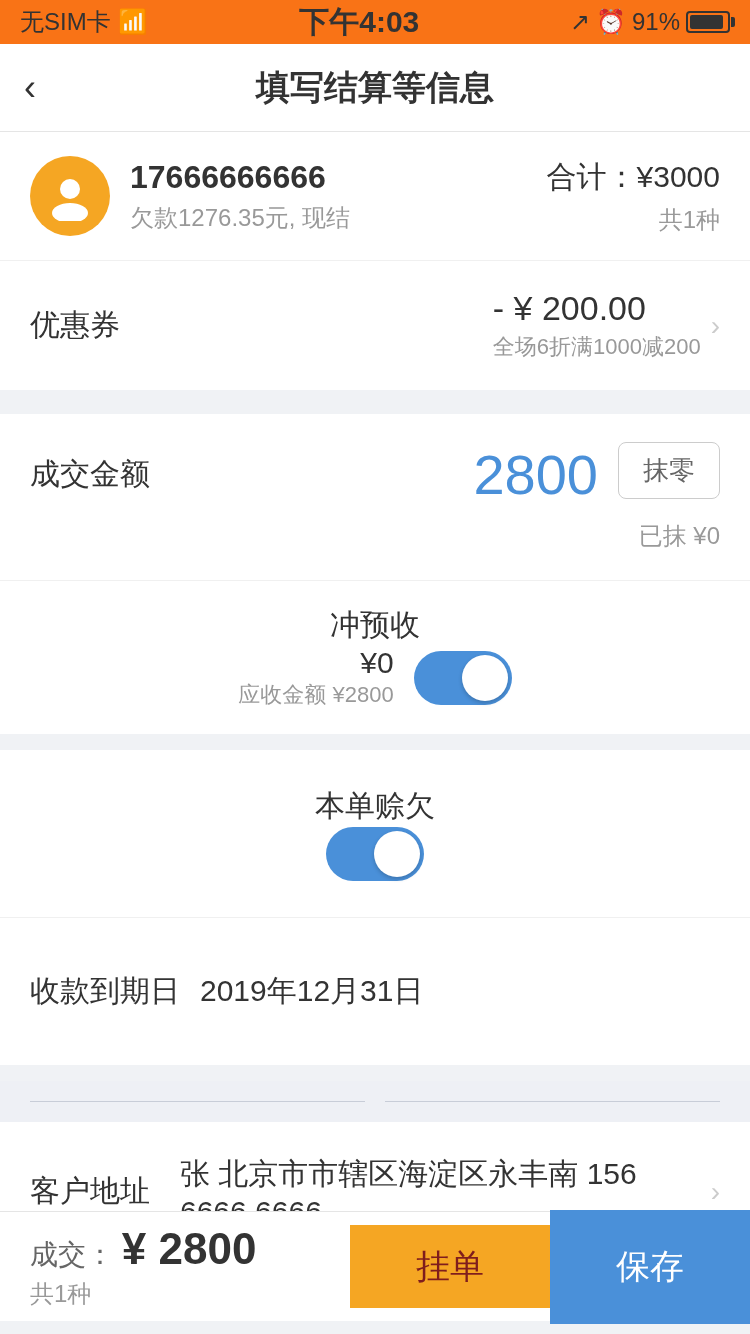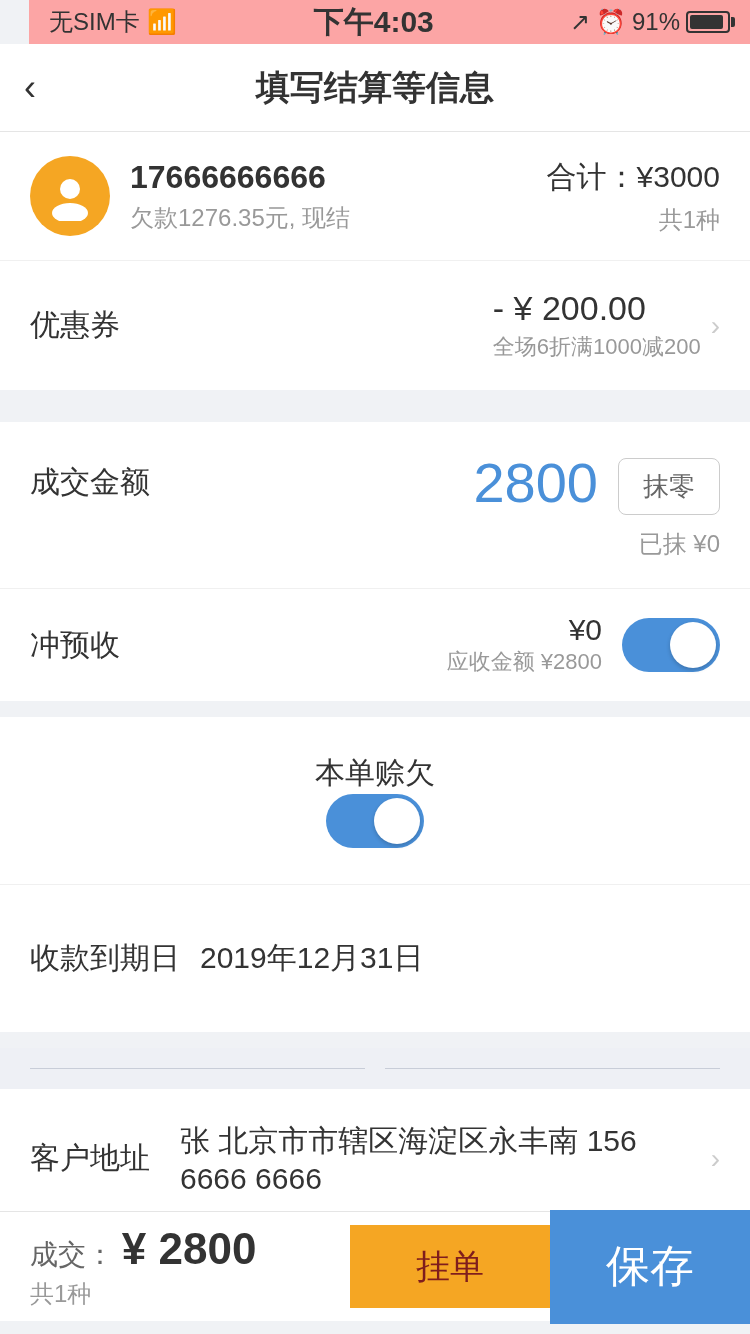--- a/index.html
+++ b/index.html
@@ -10,28 +10,27 @@
       font-family: -apple-system, 'PingFang SC', 'Helvetica Neue', Arial, sans-serif;
       background: #f0f2f5;
       font-size: 28px;
       color: #333;
       position: relative;
     }
 
     
     .status-bar {
       height: 44px;
-      background: #fca5a5;
+      background: #f97316;
       display: flex;
       align-items: center;
       justify-content: space-between;
       padding: 0 20px;
       font-size: 24px;
       font-weight: 500;
-      margin-left: 29px;
     }
     .status-left { display: flex; align-items: center; gap: 8px; }
     .status-center { font-size: 30px; font-weight: 600; }
     .status-right { display: flex; align-items: center; gap: 6px; font-size: 24px; }
     .battery {
       width: 44px; height: 22px; border: 2px solid #333; border-radius: 4px;
       position: relative; display: flex; align-items: center; padding: 2px;
     }
     .battery::after {
       content: ''; position: absolute; right: -7px; top: 50%; transform: translateY(-50%);
@@ -58,21 +57,21 @@
     }
     .nav-title {
       font-size: 34px;
       font-weight: 600;
       color: #333;
     }
 
     
     .card {
       background: #fff;
-      margin-bottom: 16px;
+      margin-bottom: 8px;
     }
     .customer-info {
       padding: 24px 30px;
       display: flex;
       align-items: center;
       justify-content: space-between;
     }
     .customer-left { display: flex; align-items: center; gap: 20px; }
     .avatar {
       width: 80px; height: 80px; border-radius: 50%;
@@ -109,41 +108,42 @@
       background: #fff;
       padding: 28px 30px;
     }
     .deal-row {
       display: flex;
       align-items: center;
       justify-content: space-between;
       margin-bottom: 12px;
     }
     .deal-label { font-size: 30px; color: #333; }
-    .deal-value-wrap { display: flex; align-items: flex-end; gap: 20px; }
+    .deal-value-wrap { display: flex; align-items: flex-start; gap: 20px; }
     .deal-amount { font-size: 56px; color: #4a90d9; font-weight: 500; }
     .round-btn {
       border: 1px solid #ccc;
       border-radius: 8px;
       padding: 10px 24px;
       font-size: 26px;
       color: #666;
       background: #fff;
       cursor: pointer;
     }
     .deal-erased { font-size: 24px; color: #999; text-align: right; margin-top: 16px; }
 
     
     .precollect-row {
       display: flex;
       align-items: center;
       justify-content: space-between;
       padding: 24px 30px;
       background: #fff;
       border-top: 1px solid #f0f0f0;
+      flex-direction: column;
     }
     .precollect-label { font-size: 30px; color: #333; }
     .precollect-right { display: flex; align-items: center; gap: 20px; }
     .precollect-amount-wrap { text-align: right; }
     .precollect-amount { font-size: 30px; color: #333; }
     .precollect-receivable { font-size: 22px; color: #999; }
 
     
     .toggle {
       width: 98px; height: 54px; border-radius: 27px;
@@ -233,21 +233,21 @@
       width: 200px; height: 83px;
       background: #f5a623;
       display: flex; align-items: center; justify-content: center;
       font-size: 34px; color: #7f1d1d; font-weight: 500;
       cursor: pointer;
     }
     .footer-save {
       width: 200px; height: 114px;
       background: #4a90d9;
       display: flex; align-items: center; justify-content: center;
-      font-size: 44px; color: #fff; font-weight: 500;
+      font-size: 34px; color: #fff; font-weight: 500;
       cursor: pointer;
     }
   </style>
 </head>
 <body>
 
 <div class="status-bar">
   <div class="status-left">
     <span>无SIM卡</span>
     <span>📶</span>

